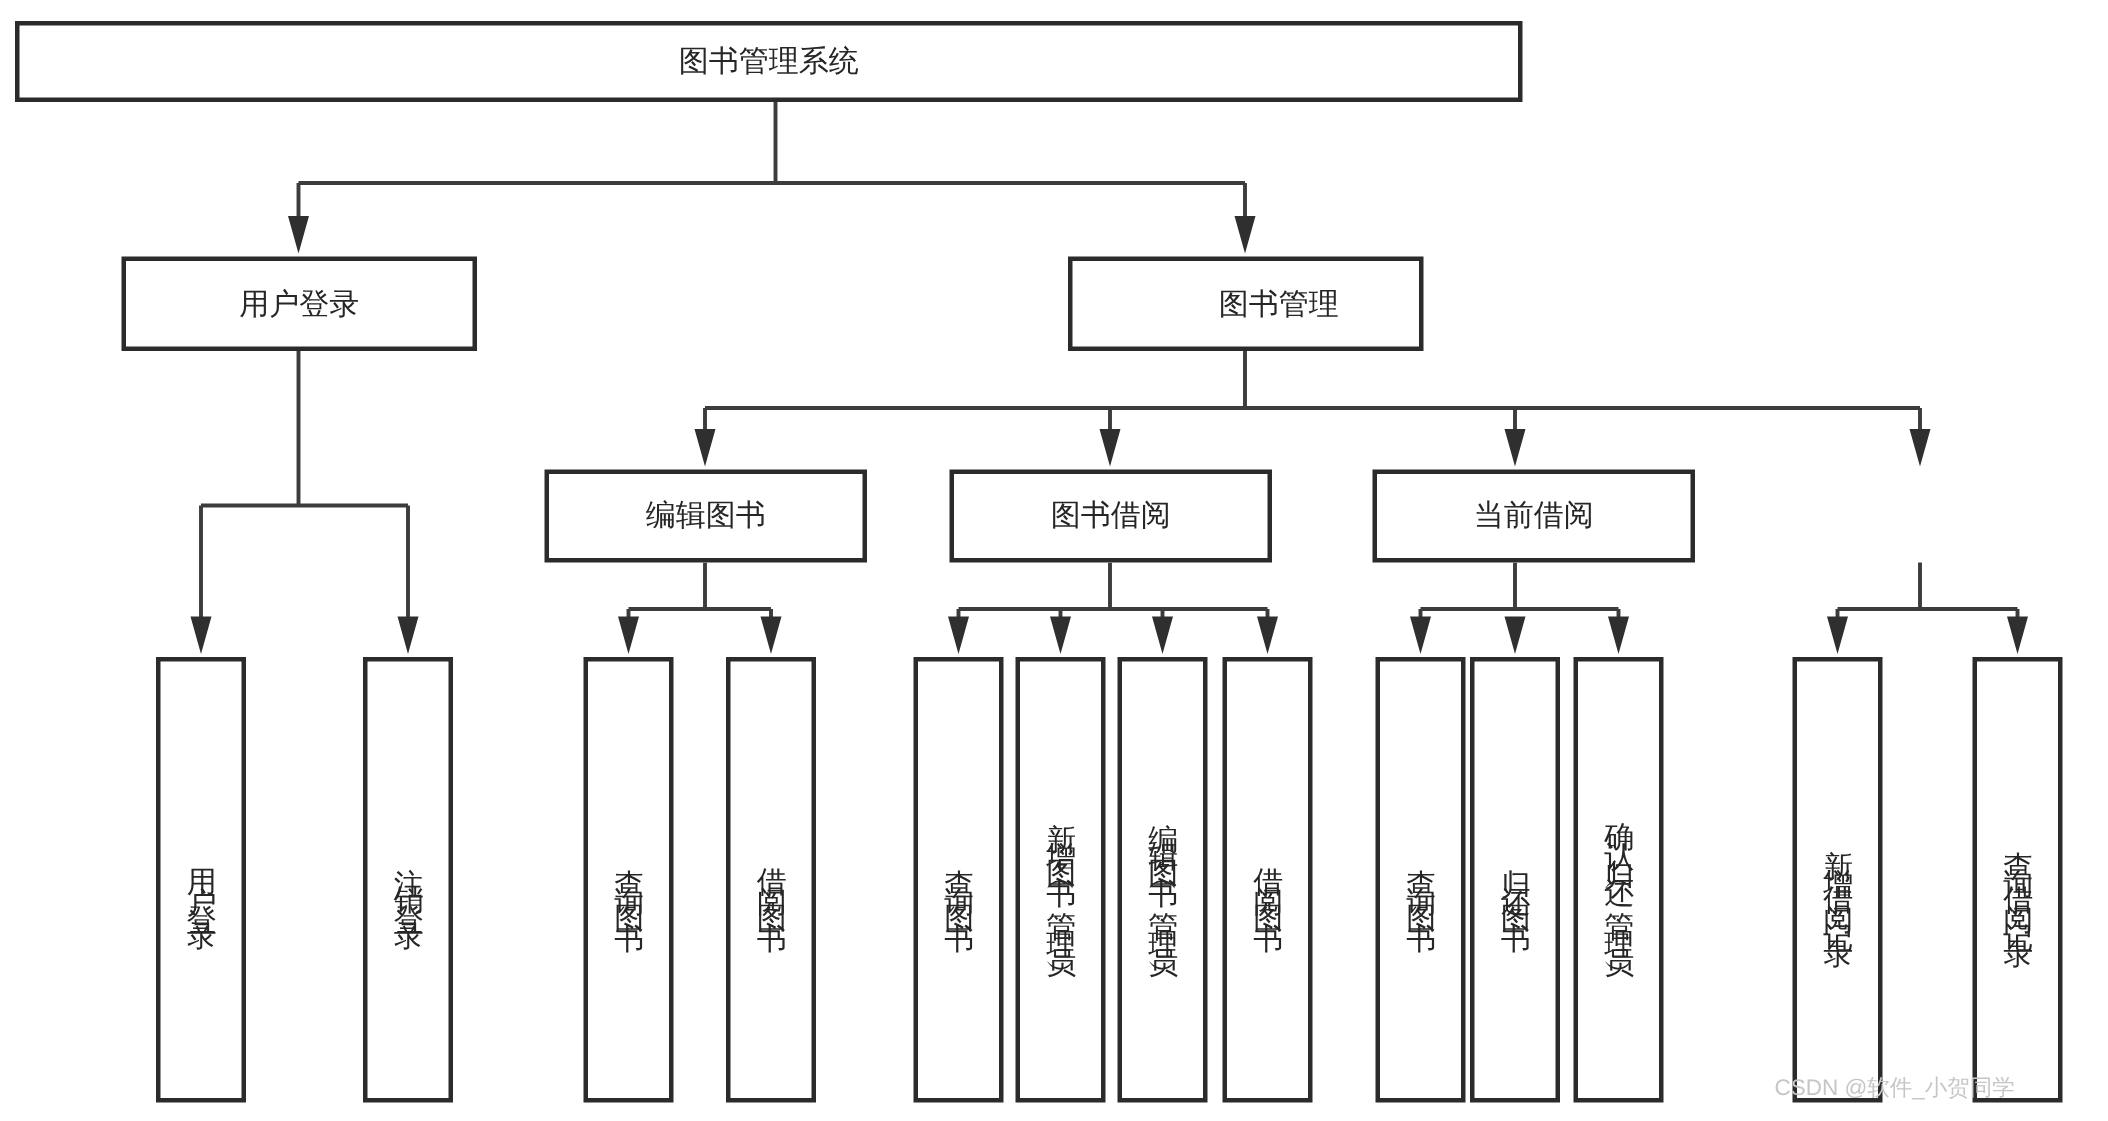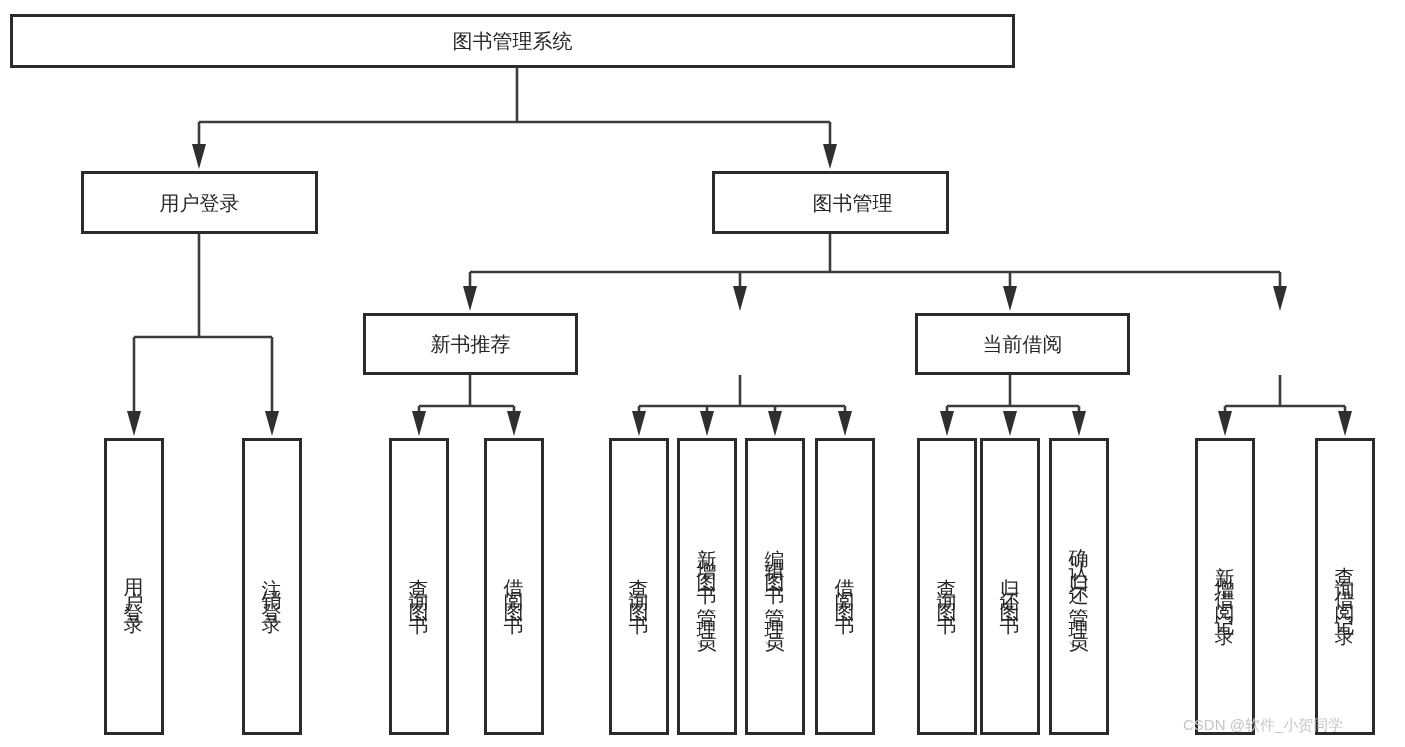--- a/index.html
+++ b/index.html
@@ -124,21 +124,24 @@
   </div>
 
   <div class="node l2-node" style="left:81px;">
     <span>用户登录</span>
   </div>
   <div class="node l2-node" style="left:712px;padding-left:44px;">
     <span>图书管理</span>
   </div>
 
   <div class="node l3-node" style="left:363px;">
-    <span>新书推荐</span>
+    <span>编辑图书</span>
+  </div>
+  <div class="node l3-node" style="left:633px;">
+    <span>图书借阅</span>
   </div>
   <div class="node l3-node" style="left:903px;margin-left:12px;">
     <span>当前借阅</span>
   </div>
 
   <div class="node leaf" style="left:104px;">
     <span class="vtext">用户登录</span>
   </div>
   <div class="node leaf" style="left:242px;">
     <span class="vtext">注销登录</span>

